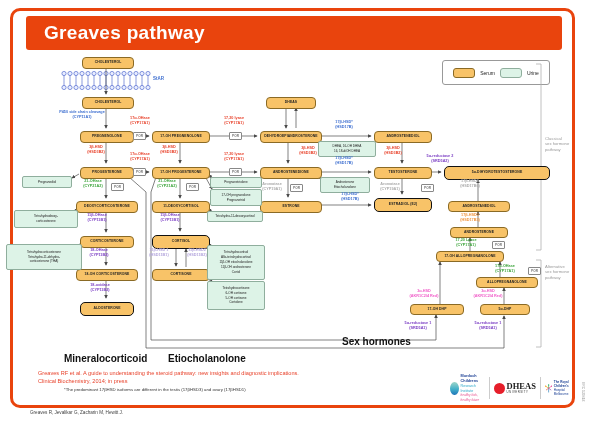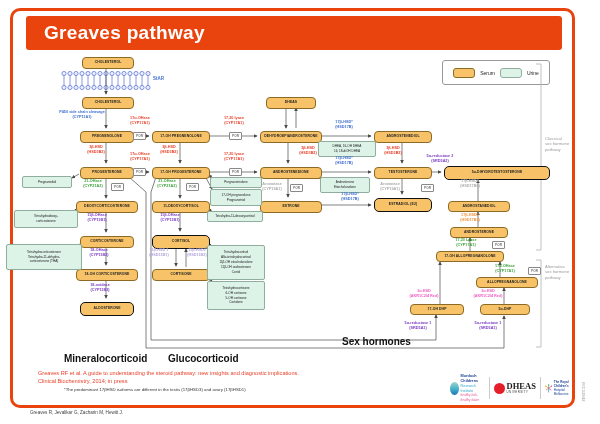--- a/index.html
+++ b/index.html
@@ -296,21 +296,21 @@
       <div class="por" style="left: 186px; top: 183px;">POR</div>
       <div class="por" style="left: 290px; top: 184px;">POR</div>
       <div class="por" style="left: 421px; top: 184px;">POR</div>
       <div class="por" style="left: 492px; top: 241px;">POR</div>
       <div class="por" style="left: 528px; top: 267px;">POR</div>
     </div>
 
   <div id="star">StAR</div>
 
   <div class="sect" style="left:64px;top:353px;">Mineralocorticoid</div>
-  <div class="sect" style="left:168px;top:353px;">Glucocorticoid</div>
+  <div class="sect" style="left:168px;top:353px;">Etiocholanolone</div>
   <div class="sect" style="left:342px;top:336px;">Sex hormones</div>
 
   <div class="brlbl" style="left:545px;top:136px;width:30px;">Classical
 sex hormone
 pathway</div>
   <div class="brlbl" style="left:545px;top:264px;width:30px;">Alternative
 sex hormone
 pathway</div>
 
   <div id="cite">Greaves RF et al. A guide to understanding the steroid pathway: new insights and diagnostic implications.

